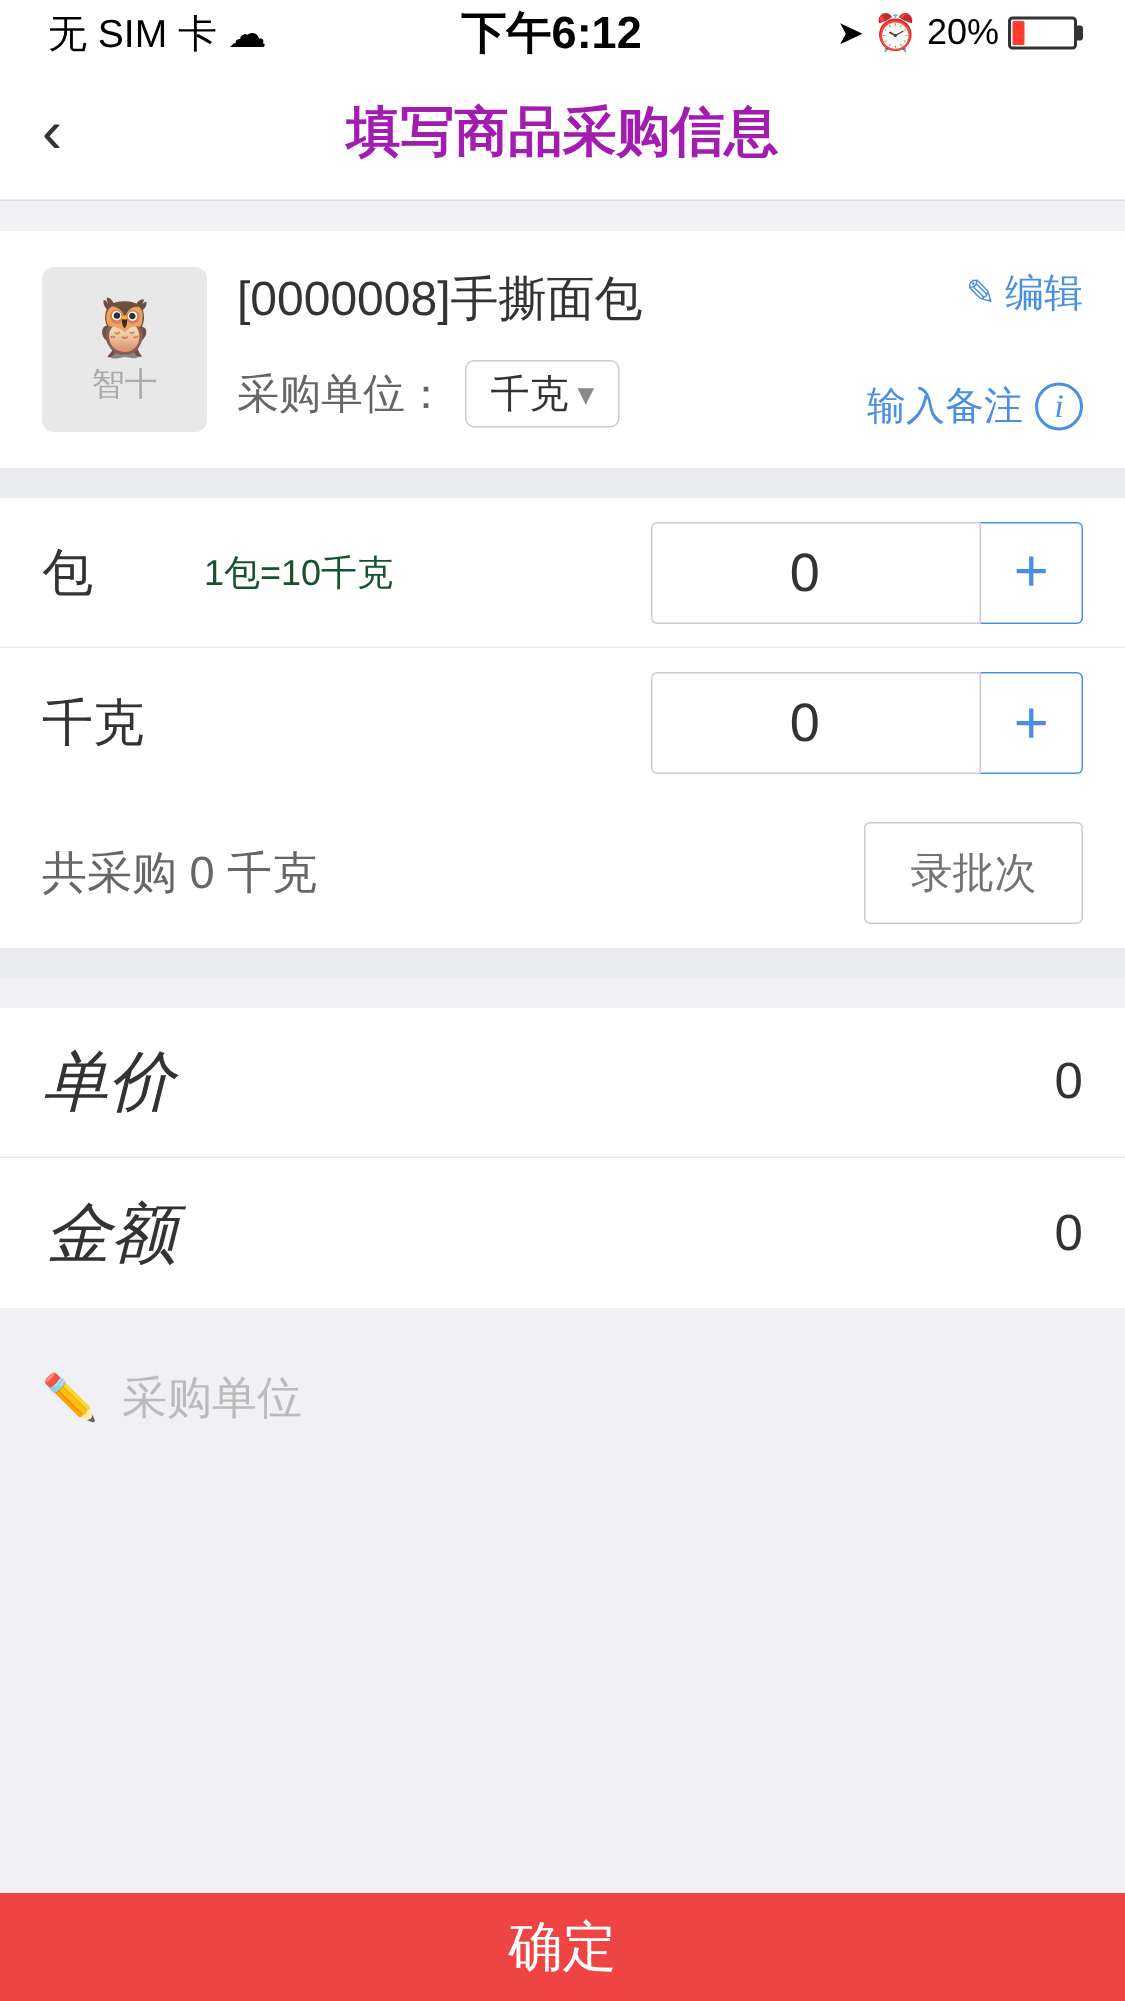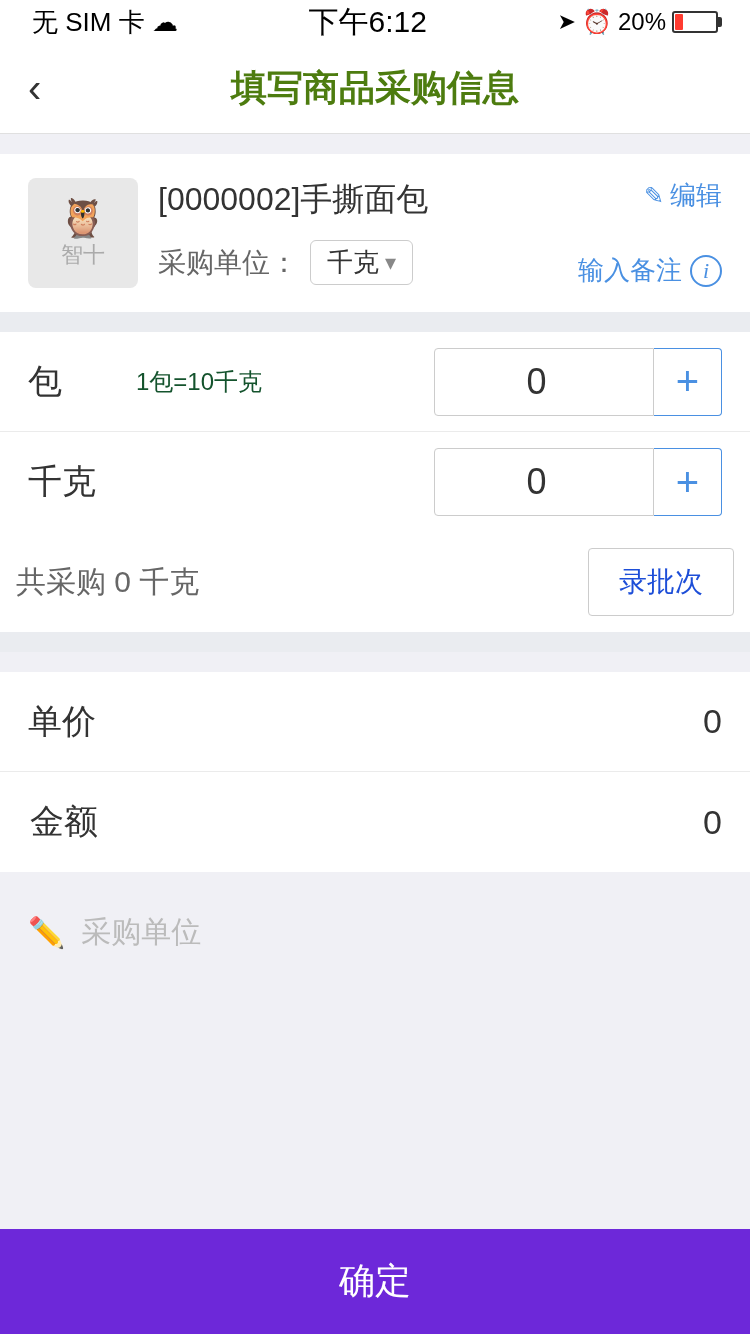--- a/index.html
+++ b/index.html
@@ -19,21 +19,21 @@
       height: 44px;
       background: #fff;
       display: flex;
       align-items: center;
       justify-content: space-between;
       padding: 0 32px;
       font-size: 28px;
       color: #000;
     }
     .status-left { display: flex; align-items: center; gap: 8px; font-size: 26px; }
-    .status-center { font-size: 30px; font-weight: 400; }
+    .status-center { font-size: 30px; font-weight: 700; }
     .status-right { display: flex; align-items: center; gap: 6px; font-size: 24px; }
     .battery-icon {
       display: inline-block;
       width: 46px; height: 22px;
       border: 2px solid #333;
       border-radius: 3px;
       position: relative;
     }
     .battery-icon::after {
       content: '';
@@ -66,21 +66,21 @@
     .nav-back {
       position: absolute;
       left: 28px;
       font-size: 40px;
       color: #333;
       cursor: pointer;
     }
     .nav-title {
       font-size: 36px;
       font-weight: 600;
-      color: #4d7c0f;
+      color: #a21caf;
     }
 
     
     .product-card {
       background: #fff;
       margin-top: 20px;
       padding: 24px 28px;
       display: flex;
       align-items: flex-start;
       gap: 20px;
@@ -197,55 +197,56 @@
       align-items: center;
       justify-content: center;
       cursor: pointer;
     }
 
     
     .total-row {
       background: #fff;
       display: flex;
       align-items: center;
-      padding: 0 16px;
+      padding: 0 28px;
       height: 100px;
     }
     .total-label {
       font-size: 30px;
       color: #666;
     }
     .batch-btn {
       margin-left: auto;
       border: 1px solid #ccc;
       background: #fff;
       padding: 14px 30px;
       font-size: 28px;
-      color: #1d4ed8;
+      color: #737373;
       border-radius: 4px;
       cursor: pointer;
     }
 
     
     .price-section {
       background: #fff;
       margin-top: 20px;
     }
     .price-row {
       display: flex;
       align-items: center;
       padding: 0 28px;
       height: 100px;
       border-bottom: 1px solid #ebebeb;
     }
     .price-row:last-child { border-bottom: none; padding-left: 30px; }
     .price-label {
-      font-size: 34px;
+      font-size: 44px;
       color: #333;
       flex: 1;
+      font-style: italic;
     }
     .price-value {
       font-size: 34px;
       color: #333;
     }
 
     
     .note-section {
       background: #f0f0f5;
       margin-top: 0;
@@ -264,22 +265,22 @@
       min-height: 200px;
       background: #f0f0f5;
     }
 
     
     .confirm-btn-wrap {
       position: fixed;
       bottom: 0;
       left: 0;
       width: 750px;
-      background: #6d28d9;
-      height: 105px;
+      background: #ef4444;
+      height: 72px;
       display: flex;
       align-items: center;
       justify-content: center;
       cursor: pointer;
     }
     .confirm-btn-label {
       font-size: 36px;
       color: #fff;
       font-weight: 500;
     }
@@ -323,21 +324,21 @@
 </div>
 
 <div class="product-card">
   <div class="product-thumb">
     <div style="text-align:center;">
       <div style="font-size:38px;">🦉</div>
       <div style="font-size:22px;color:#aaa;">智十</div>
     </div>
   </div>
   <div class="product-info">
-    <div class="product-name">[0000002]手撕面包</div>
+    <div class="product-name">[0000008]手撕面包</div>
     <div class="product-unit-row">
       <span>采购单位：</span>
       <div class="unit-select">
         <span>千克</span>
         <span class="chevron">▾</span>
       </div>
     </div>
   </div>
   <div class="edit-btn">
     <span style="font-size:24px;">✎</span>

